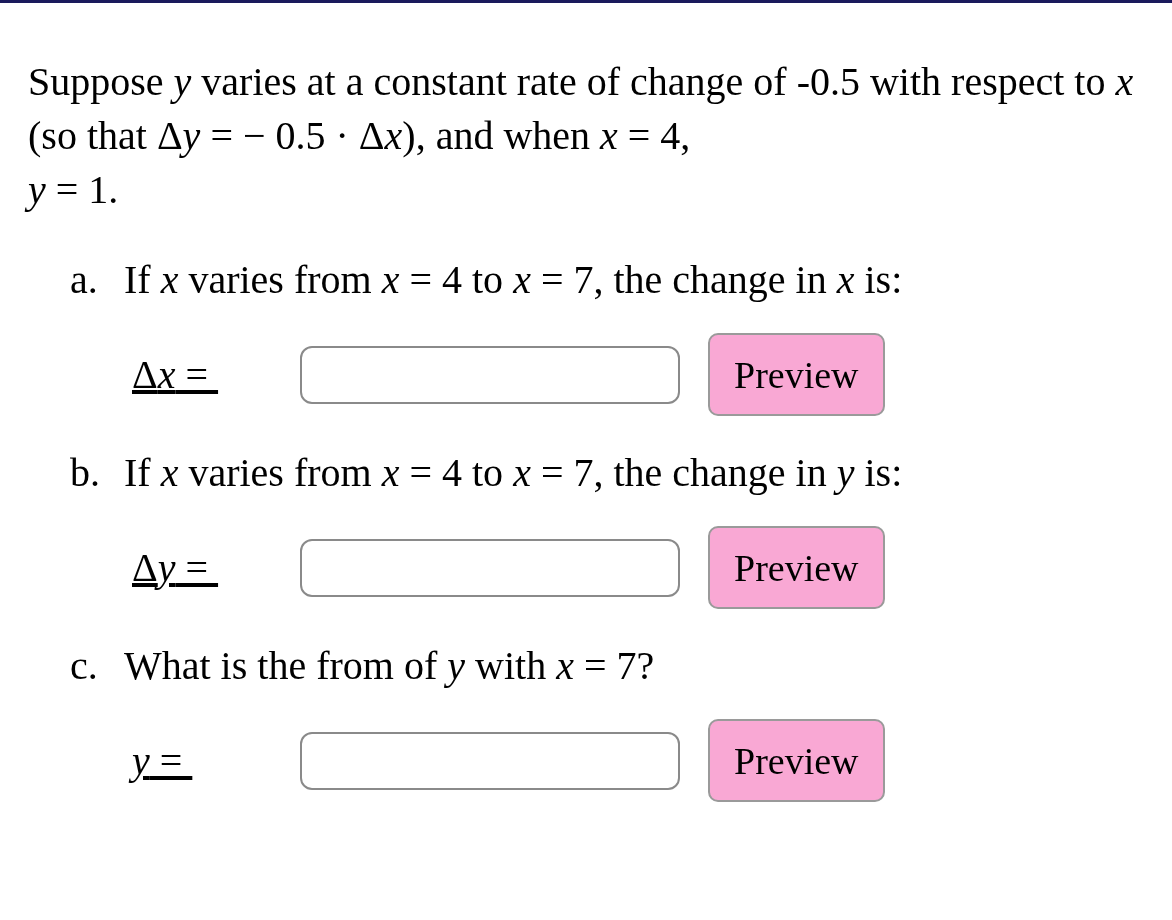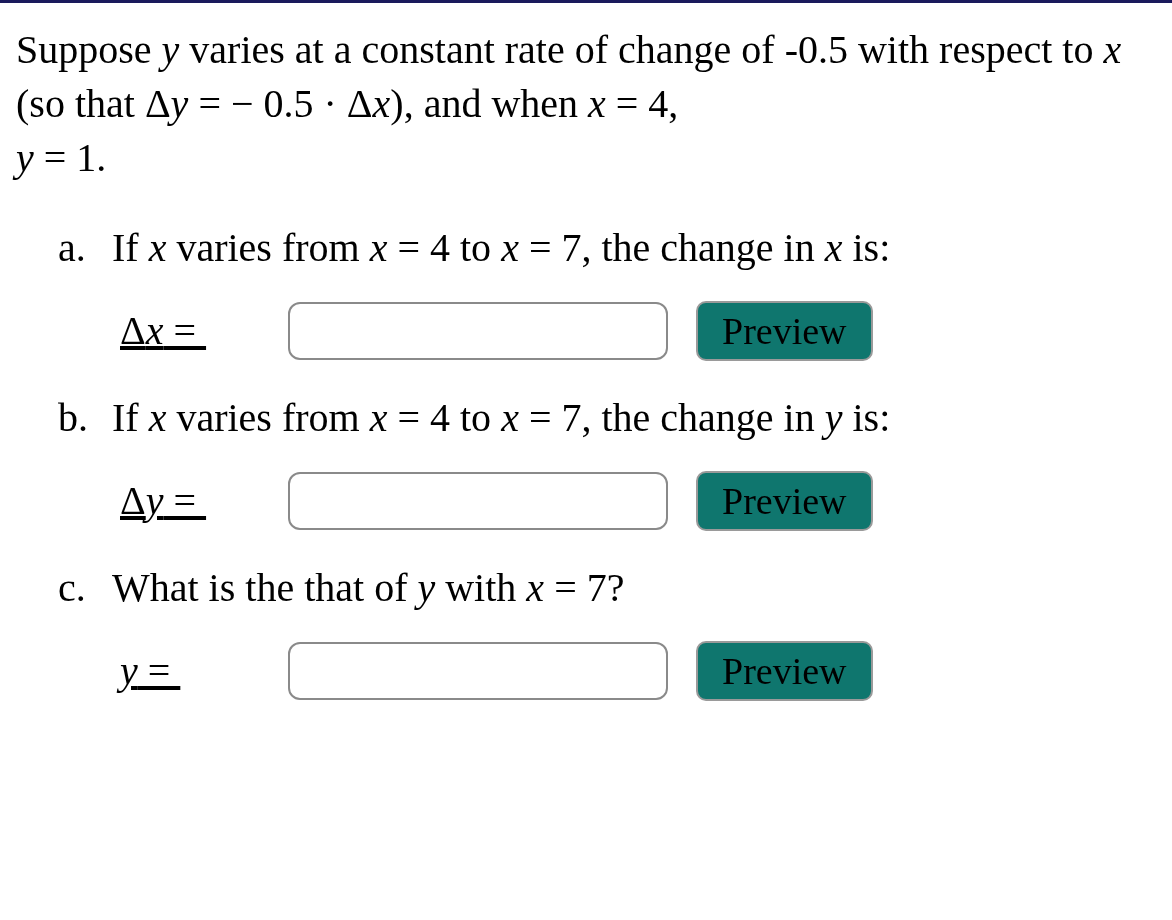--- a/index.html
+++ b/index.html
@@ -9,23 +9,24 @@
     font-family: "Times New Roman", Times, serif;
     color: #000;
     background: #fff;
   }
   .hr-top {
     border: none;
     border-top: 3px solid #1a1a5c;
     margin: 0;
   }
   .page {
-    padding: 20px 22px 0 16px;
+    padding: 20px 22px 0 28px;
     font-size: 40px;
     line-height: 1.35;
+    margin-top: 32px;
   }
   .math-i {
     font-family: "Times New Roman", Times, serif;
     font-style: italic;
   }
   .intro {
     margin-bottom: 36px;
   }
   ol.questions {
     list-style: none;
@@ -63,25 +64,25 @@
     width: 380px;
     border: 2px solid #8a8a8a;
     border-radius: 12px;
     padding: 0 14px;
     background: #fff;
     box-sizing: border-box;
   }
   button.preview {
     font-size: 38px;
     font-family: "Times New Roman", Times, serif;
-    height: 60px;
+    height: 83px;
     padding: 0 24px;
     border: 2px solid #9a9a9a;
     border-radius: 10px;
-    background: #0f766e;
+    background: #f9a8d4;
     cursor: pointer;
     color: #000;
   }
   .nowrap { white-space: nowrap; }
 </style>
 </head>
 <body>
 
 <hr class="hr-top">
 
@@ -118,21 +119,21 @@
         <span class="label-math">Δ<span class="math-i">y</span>&nbsp;=&nbsp;</span>
         <input class="answer" type="text" value="" style="">
         <button class="preview">Preview</button>
       </div>
     </li>
 
     <li>
       <div class="q-line">
         <span class="q-marker">c.</span>
         <span>
-          <span>What is the that of </span><span class="math-i">y</span><span> with </span><span class="nowrap"><span class="math-i">x</span> = 7</span><span>?</span>
+          <span>What is the from of </span><span class="math-i">y</span><span> with </span><span class="nowrap"><span class="math-i">x</span> = 7</span><span>?</span>
         </span>
       </div>
       <div class="answer-row">
         <span class="label-math"><span class="math-i">y</span>&nbsp;=&nbsp;</span>
         <input class="answer" type="text" value="" style="">
         <button class="preview">Preview</button>
       </div>
     </li>
 
   </ol>

